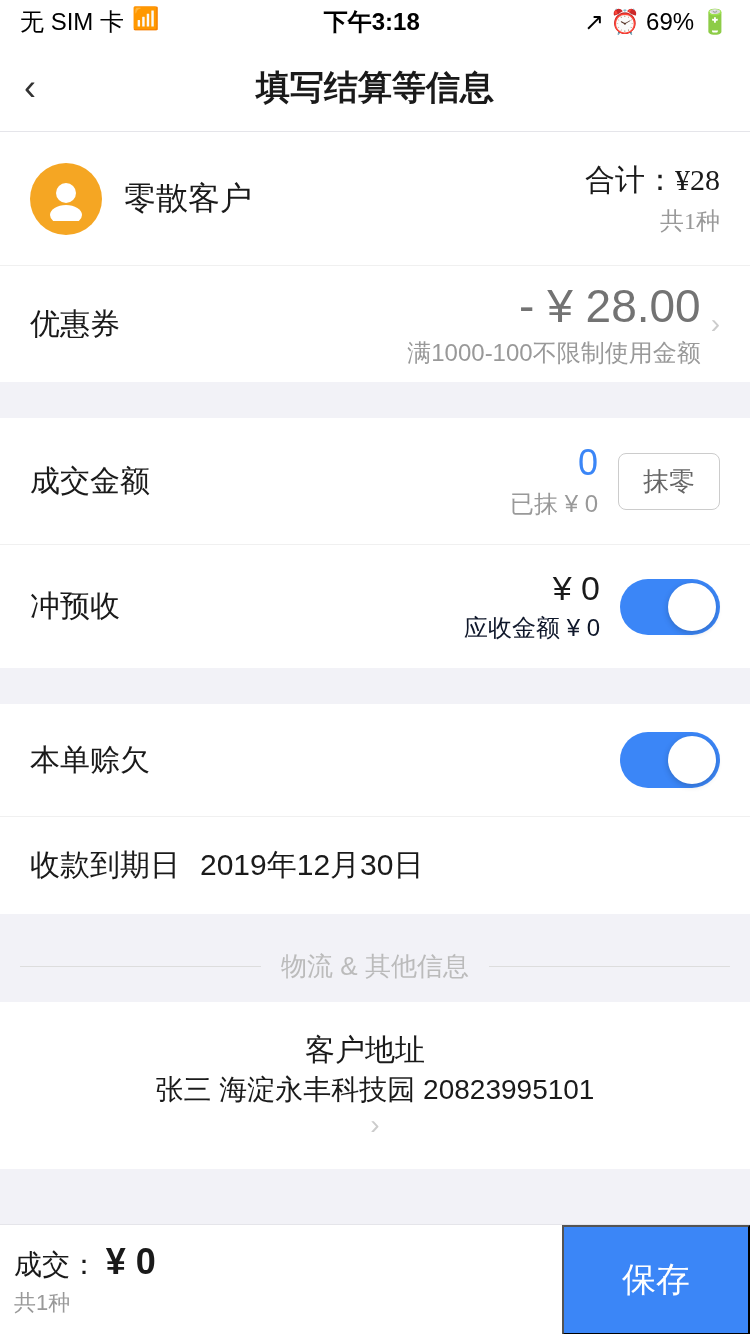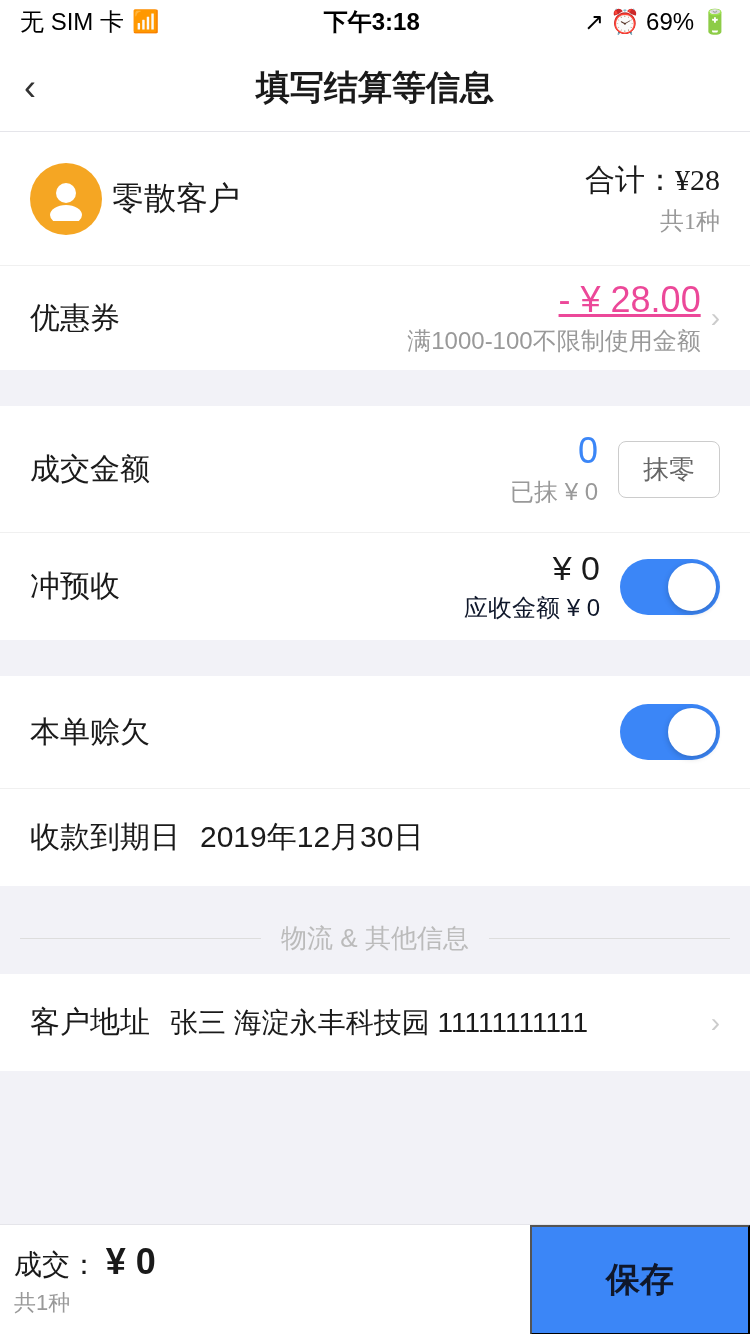--- a/index.html
+++ b/index.html
@@ -18,21 +18,21 @@
     .status-bar {
       background: #fff;
       height: 44px;
       display: flex;
       align-items: center;
       justify-content: space-between;
       padding: 0 20px;
       font-size: 24px;
       font-weight: 500;
     }
-    .status-left { display: flex; align-items: center; gap: 8px; }
+    .status-left { display: flex; gap: 8px; }
     .status-center { font-size: 24px; font-weight: 700; }
     .status-right { display: flex; align-items: center; gap: 6px; font-size: 24px; }
 
     
     .nav-bar {
       background: #fff;
       height: 88px;
       display: flex;
       align-items: center;
       justify-content: center;
@@ -59,21 +59,21 @@
     }
 
     
     .customer-row {
       background: #fff;
       padding: 28px 30px;
       display: flex;
       align-items: center;
       justify-content: space-between;
     }
-    .customer-left { display: flex; align-items: center; gap: 10px; }
+    .customer-left { display: flex; align-items: center; gap: 22px; }
     .customer-avatar {
       width: 72px;
       height: 72px;
       border-radius: 50%;
       background: #f5a623;
       display: flex;
       align-items: center;
       justify-content: center;
     }
     .customer-avatar svg { width: 44px; height: 44px; }
@@ -86,21 +86,21 @@
     .coupon-row {
       background: #fff;
       padding: 13px 30px;
       display: flex;
       align-items: center;
       justify-content: space-between;
       border-top: 1px solid #f0f0f0;
     }
     .coupon-label { font-size: 30px; color: #1a1a1a; }
     .coupon-right { display: flex; align-items: center; gap: 10px; }
-    .coupon-amount { font-size: 36px; color: #ec4899; font-weight: 500; text-decoration: underline; }
+    .coupon-amount { font-size: 46px; color: #737373; font-weight: 500; }
     .coupon-desc { font-size: 24px; color: #999; text-align: right; margin-top: 4px; }
     .coupon-right-content { text-align: right; }
     .chevron { font-size: 28px; color: #ccc; }
 
     
     .gray-divider {
       height: 20px;
       background: #f2f2f7;
     }
 
@@ -122,21 +122,21 @@
       border-radius: 8px;
       padding: 10px 24px;
       font-size: 26px;
       color: #666;
       background: #fff;
     }
 
     
     .prepay-row {
       background: #fff;
-      padding: 16px 30px;
+      padding: 24px 30px;
       display: flex;
       align-items: center;
       justify-content: space-between;
       border-top: 1px solid #f0f0f0;
     }
     .prepay-label { font-size: 30px; color: #1a1a1a; }
     .prepay-right { display: flex; align-items: center; gap: 20px; }
     .prepay-amount-wrap { text-align: right; }
     .prepay-amount { font-size: 34px; color: #1a1a1a; font-weight: 500; }
     .prepay-receivable { font-size: 24px; color: #0f172a; margin-top: 4px; }
@@ -199,20 +199,21 @@
       margin: 0 20px;
     }
 
     
     .address-row {
       background: #fff;
       padding: 28px 30px;
       display: flex;
       align-items: center;
       justify-content: space-between;
+      flex-direction: column;
     }
     .address-label { font-size: 30px; color: #1a1a1a; margin-right: 20px; min-width: 120px; }
     .address-value { font-size: 28px; color: #1a1a1a; flex: 1; }
 
     
     .empty-space {
       background: #f2f2f7;
       flex: 1;
       height: 260px;
     }
@@ -241,29 +242,29 @@
       background: #f5a623;
       display: flex;
       align-items: center;
       justify-content: center;
       font-size: 34px;
       color: #fff;
       font-weight: 500;
       cursor: pointer;
     }
     .btn-save {
-      width: 220px;
+      width: 188px;
       height: 110px;
       background: #3b86f7;
       display: flex;
       align-items: center;
       justify-content: center;
       font-size: 34px;
-      color: #0f172a;
-      font-weight: 700;
+      color: #ffffff;
+      font-weight: 400;
       cursor: pointer;
     }
 
     
     .wifi-icon { font-size: 22px; }
   </style>
 </head>
 <body>
 
 <div class="status-bar">
@@ -359,21 +360,21 @@
 
 <div class="logistics-divider">
   <div class="logistics-line"></div>
   <span class="logistics-text">物流 &amp; 其他信息</span>
   <div class="logistics-line"></div>
 </div>
 
 <div class="section">
   <div class="address-row">
     <div class="address-label">客户地址</div>
-    <div class="address-value">张三 海淀永丰科技园 11111111111</div>
+    <div class="address-value">张三 海淀永丰科技园 20823995101</div>
     <div class="chevron">›</div>
   </div>
 </div>
 
 <div class="empty-space"></div>
 
 <div class="bottom-bar">
   <div class="bottom-summary">
     <div>
       <span class="bottom-deal-label">成交：</span>

